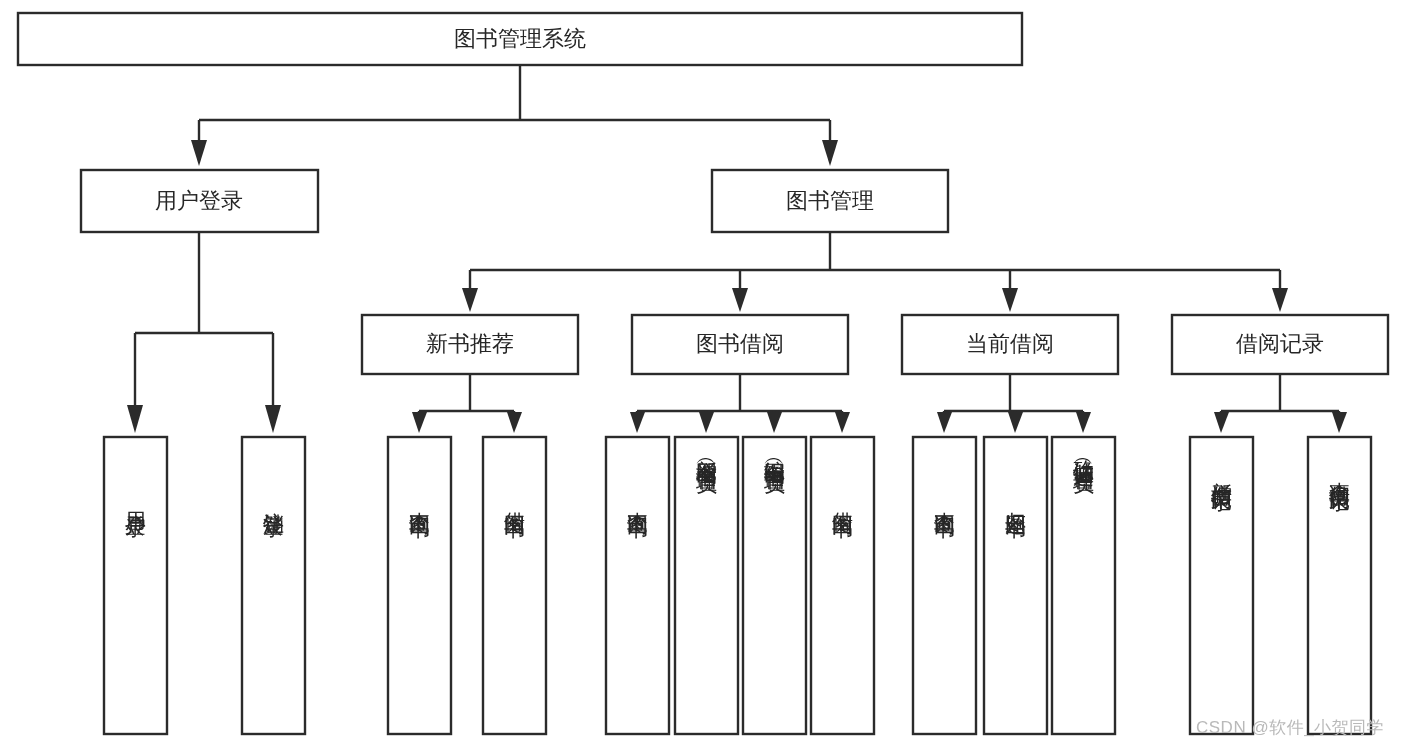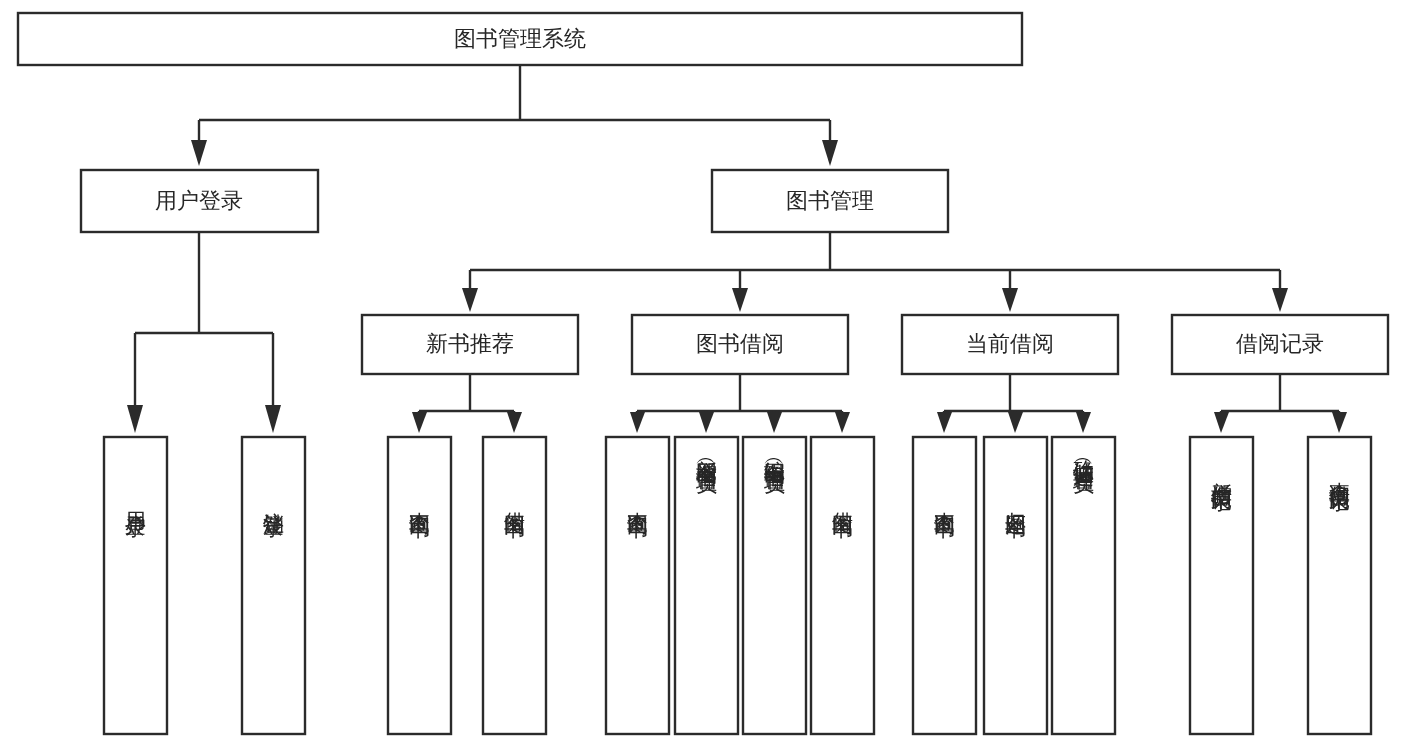--- a/index.html
+++ b/index.html
@@ -209,13 +209,14 @@
   <div class="leaf-label" style="left:743px; top:443px; width:63px; height:290px;">编辑图书（管理员）</div>
   <div class="leaf-label" style="left:811px; top:495px; width:63px; height:240px;">借阅图书</div>
 
   <div class="leaf-label" style="left:913px; top:495px; width:63px; height:240px;">查询图书</div>
   <div class="leaf-label" style="left:984px; top:495px; width:63px; height:240px;">归还图书</div>
   <div class="leaf-label" style="left:1052px; top:443px; width:63px; height:290px;">确认归还（管理员）</div>
 
   <div class="leaf-label" style="left:1190px; top:465px; width:63px; height:250px;">新增借阅记录</div>
   <div class="leaf-label" style="left:1308px; top:465px; width:63px; height:250px;">查询借阅记录</div>
 
+  <div class="watermark">CSDN @软件_小贺同学</div>
 </div>
 
 </body></html>

